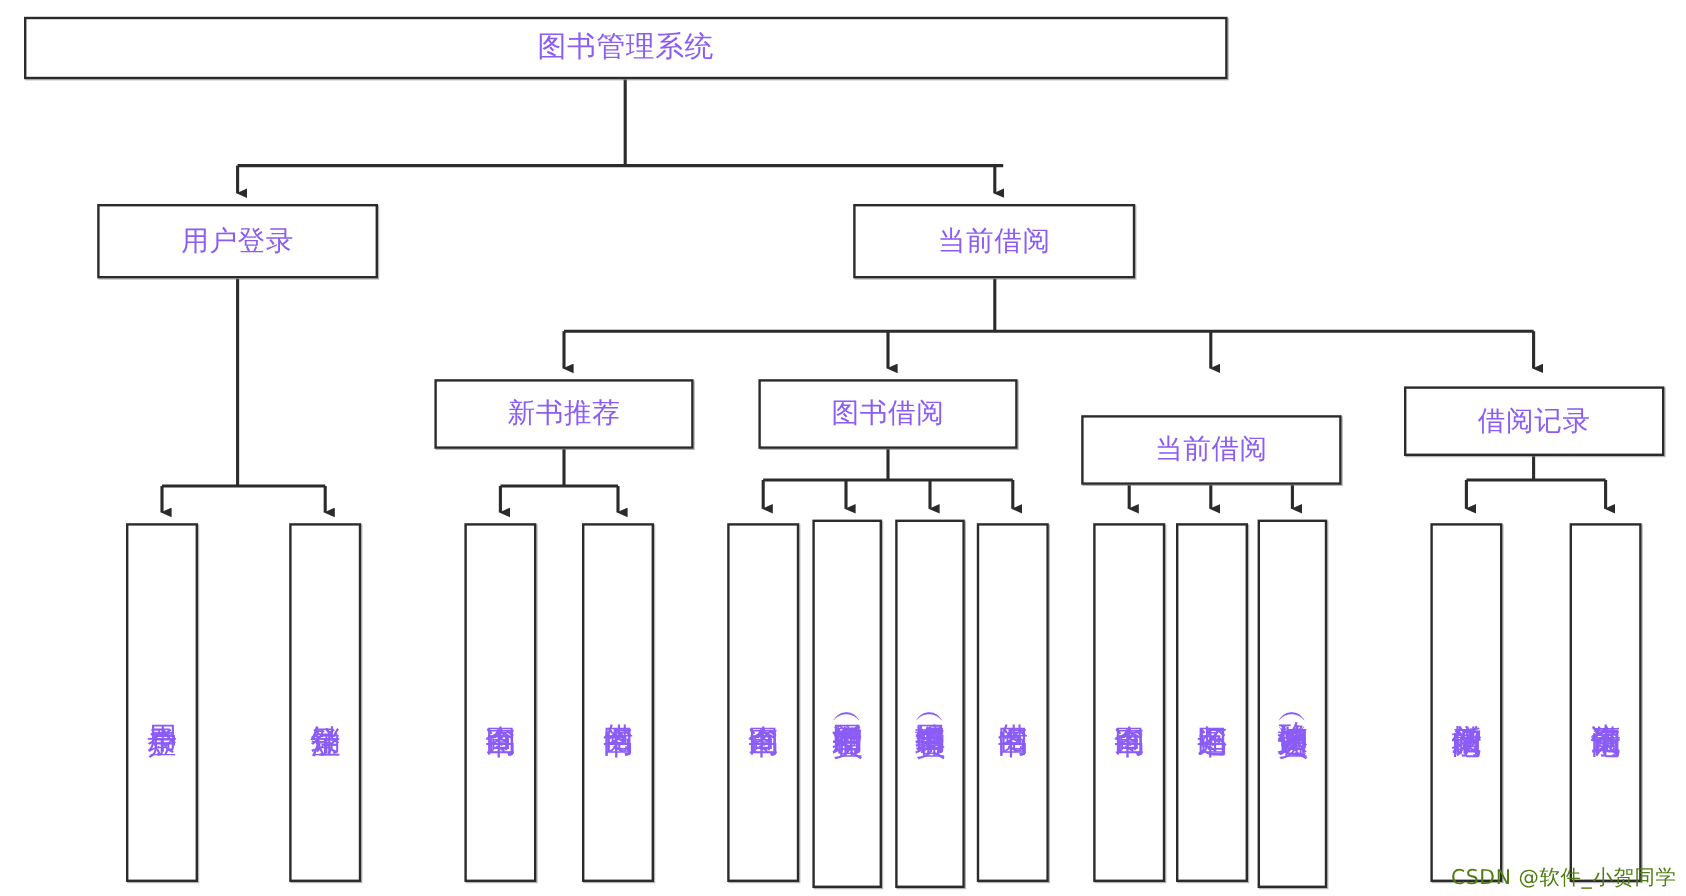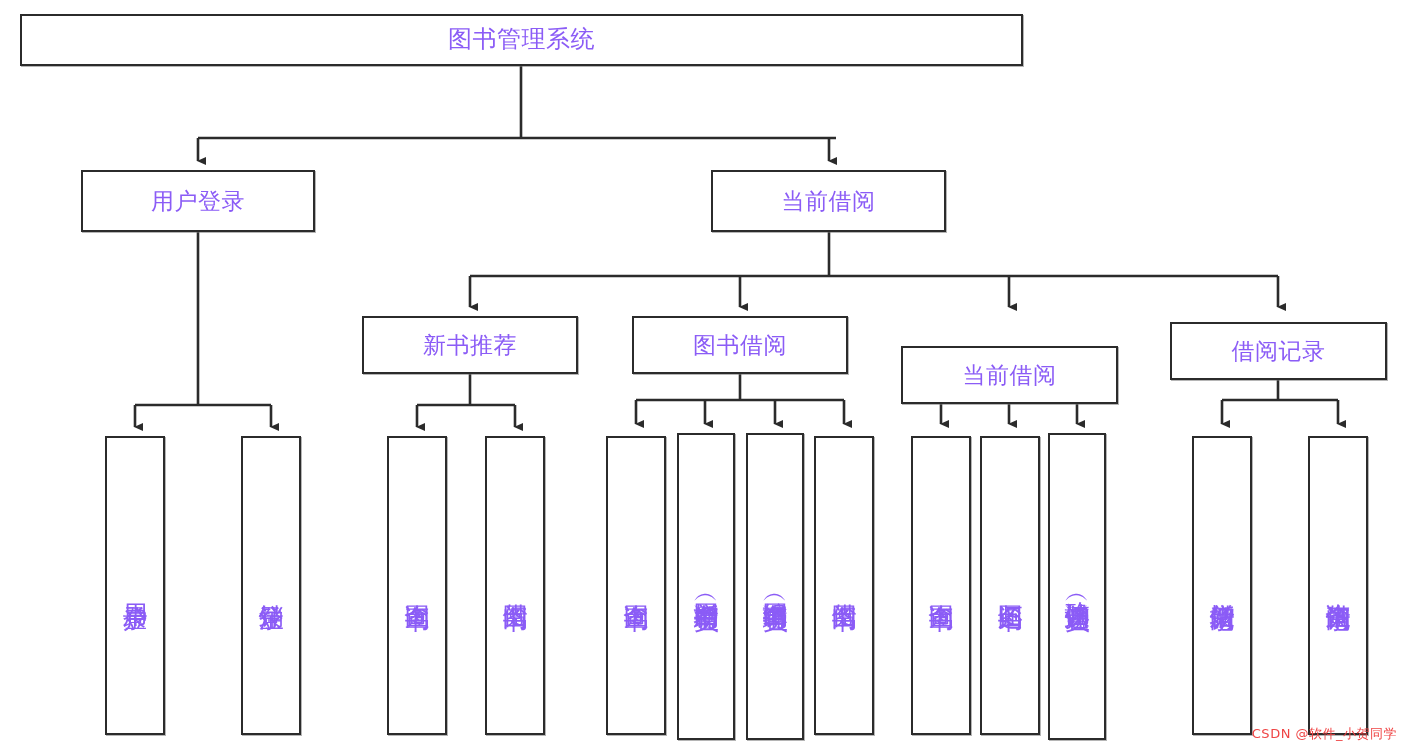--- a/index.html
+++ b/index.html
@@ -63,22 +63,22 @@
     font-size: 25px;
     line-height: 1.02;
     letter-spacing: 1px;
     white-space: nowrap;
     max-height: 100%;
   }
   #watermark {
     position: absolute;
     right: 8px;
     bottom: 4px;
-    font-size: 13px;
-    color: #ef4444;
+    font-size: 17px;
+    color: #4d7c0f;
     white-space: nowrap;
     letter-spacing: 0.5px;
   }
 </style>
 </head>
 <body>
 
 <div id="diagram-root">
 
   <svg id="edge-layer" viewBox="0 0 1405 747" width="1405" height="747" xmlns="http://www.w3.org/2000/svg">

